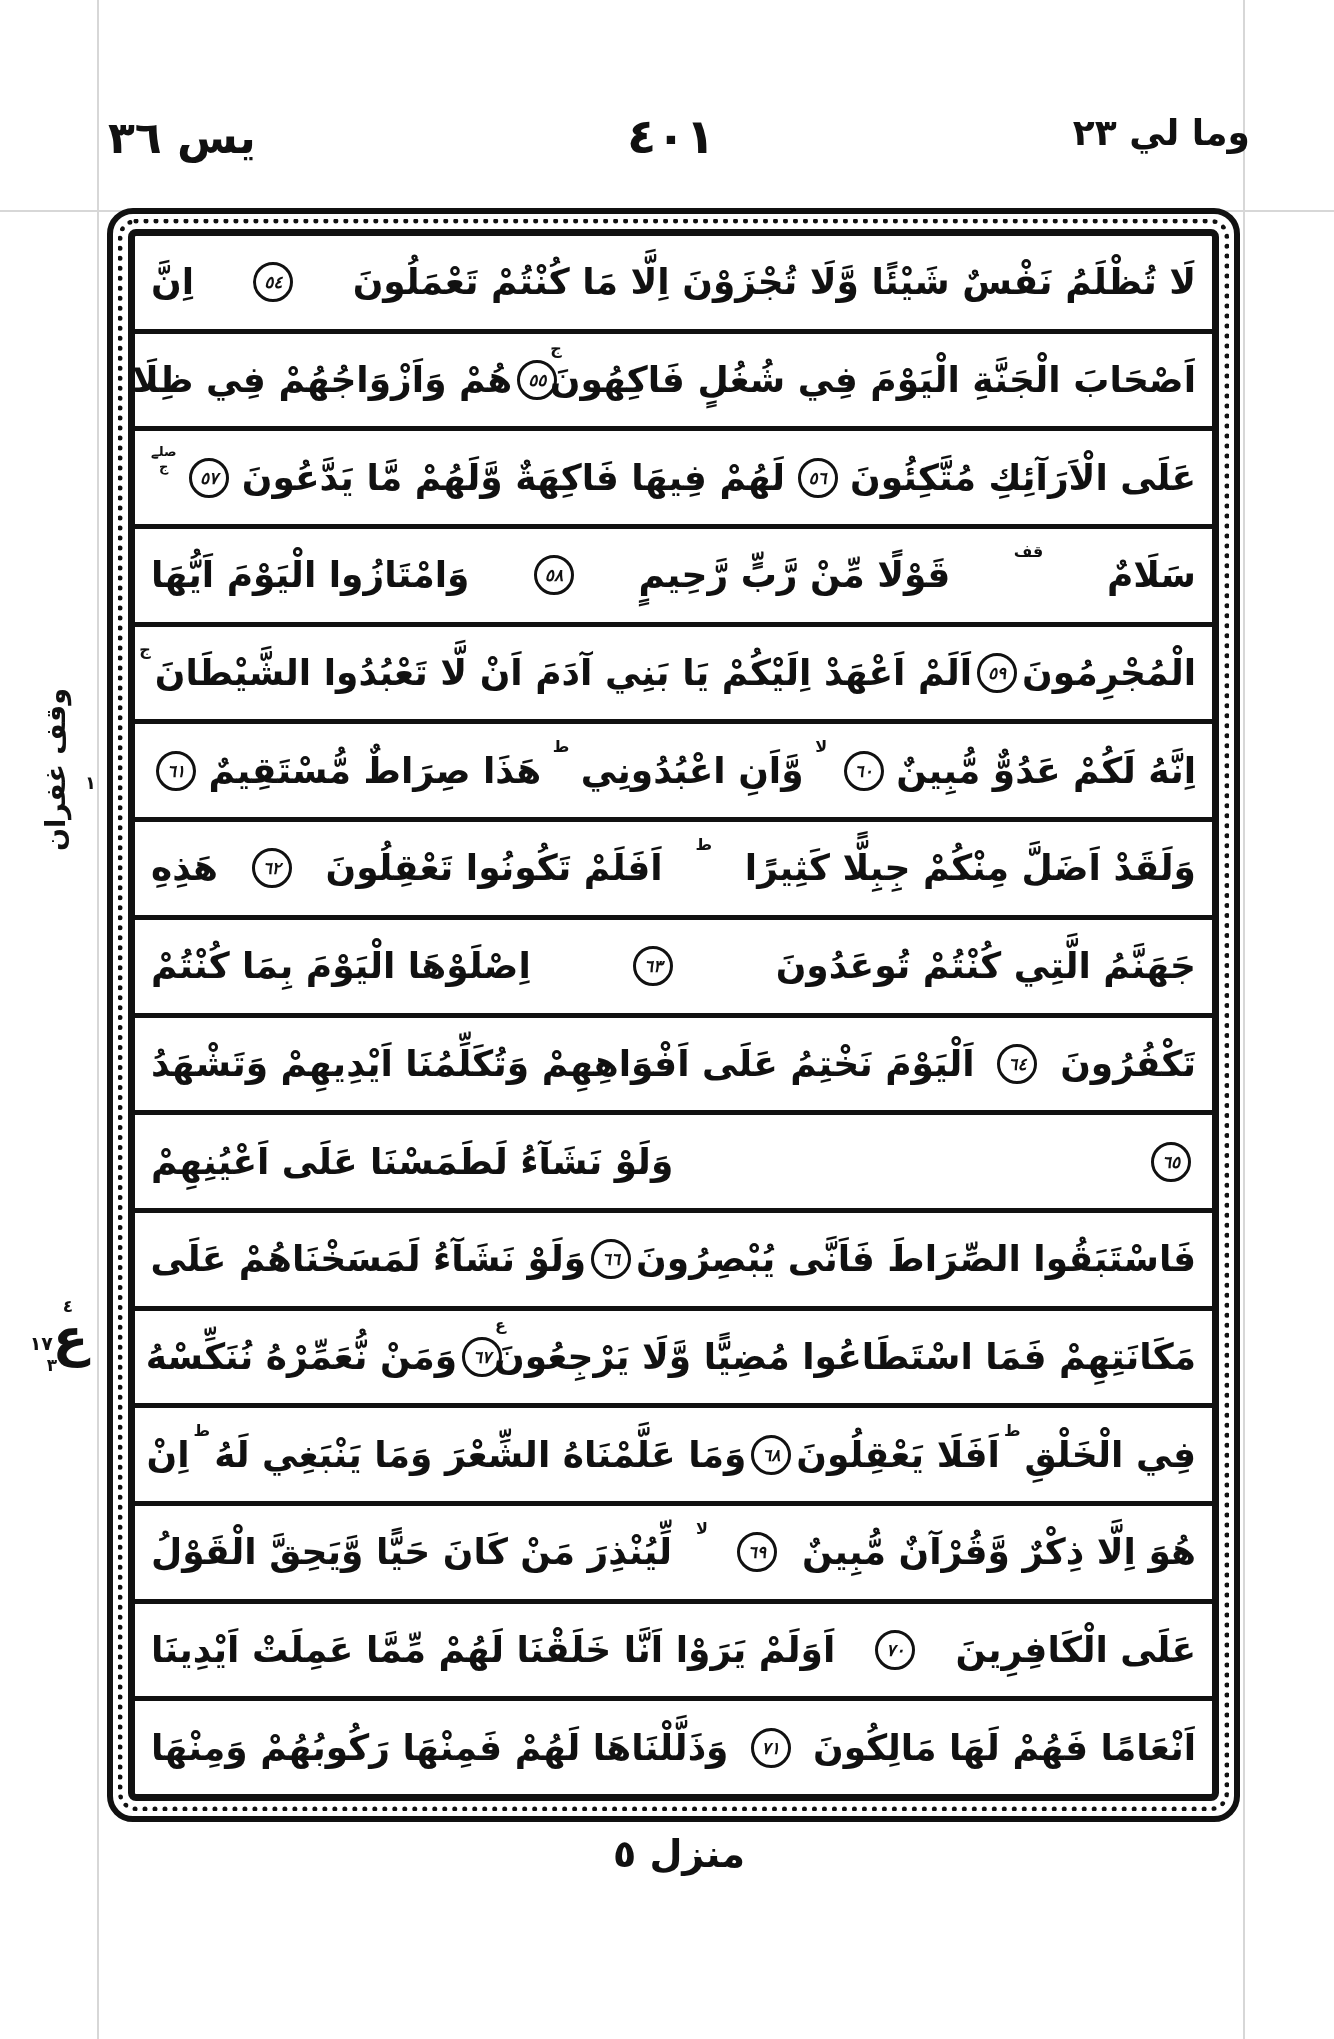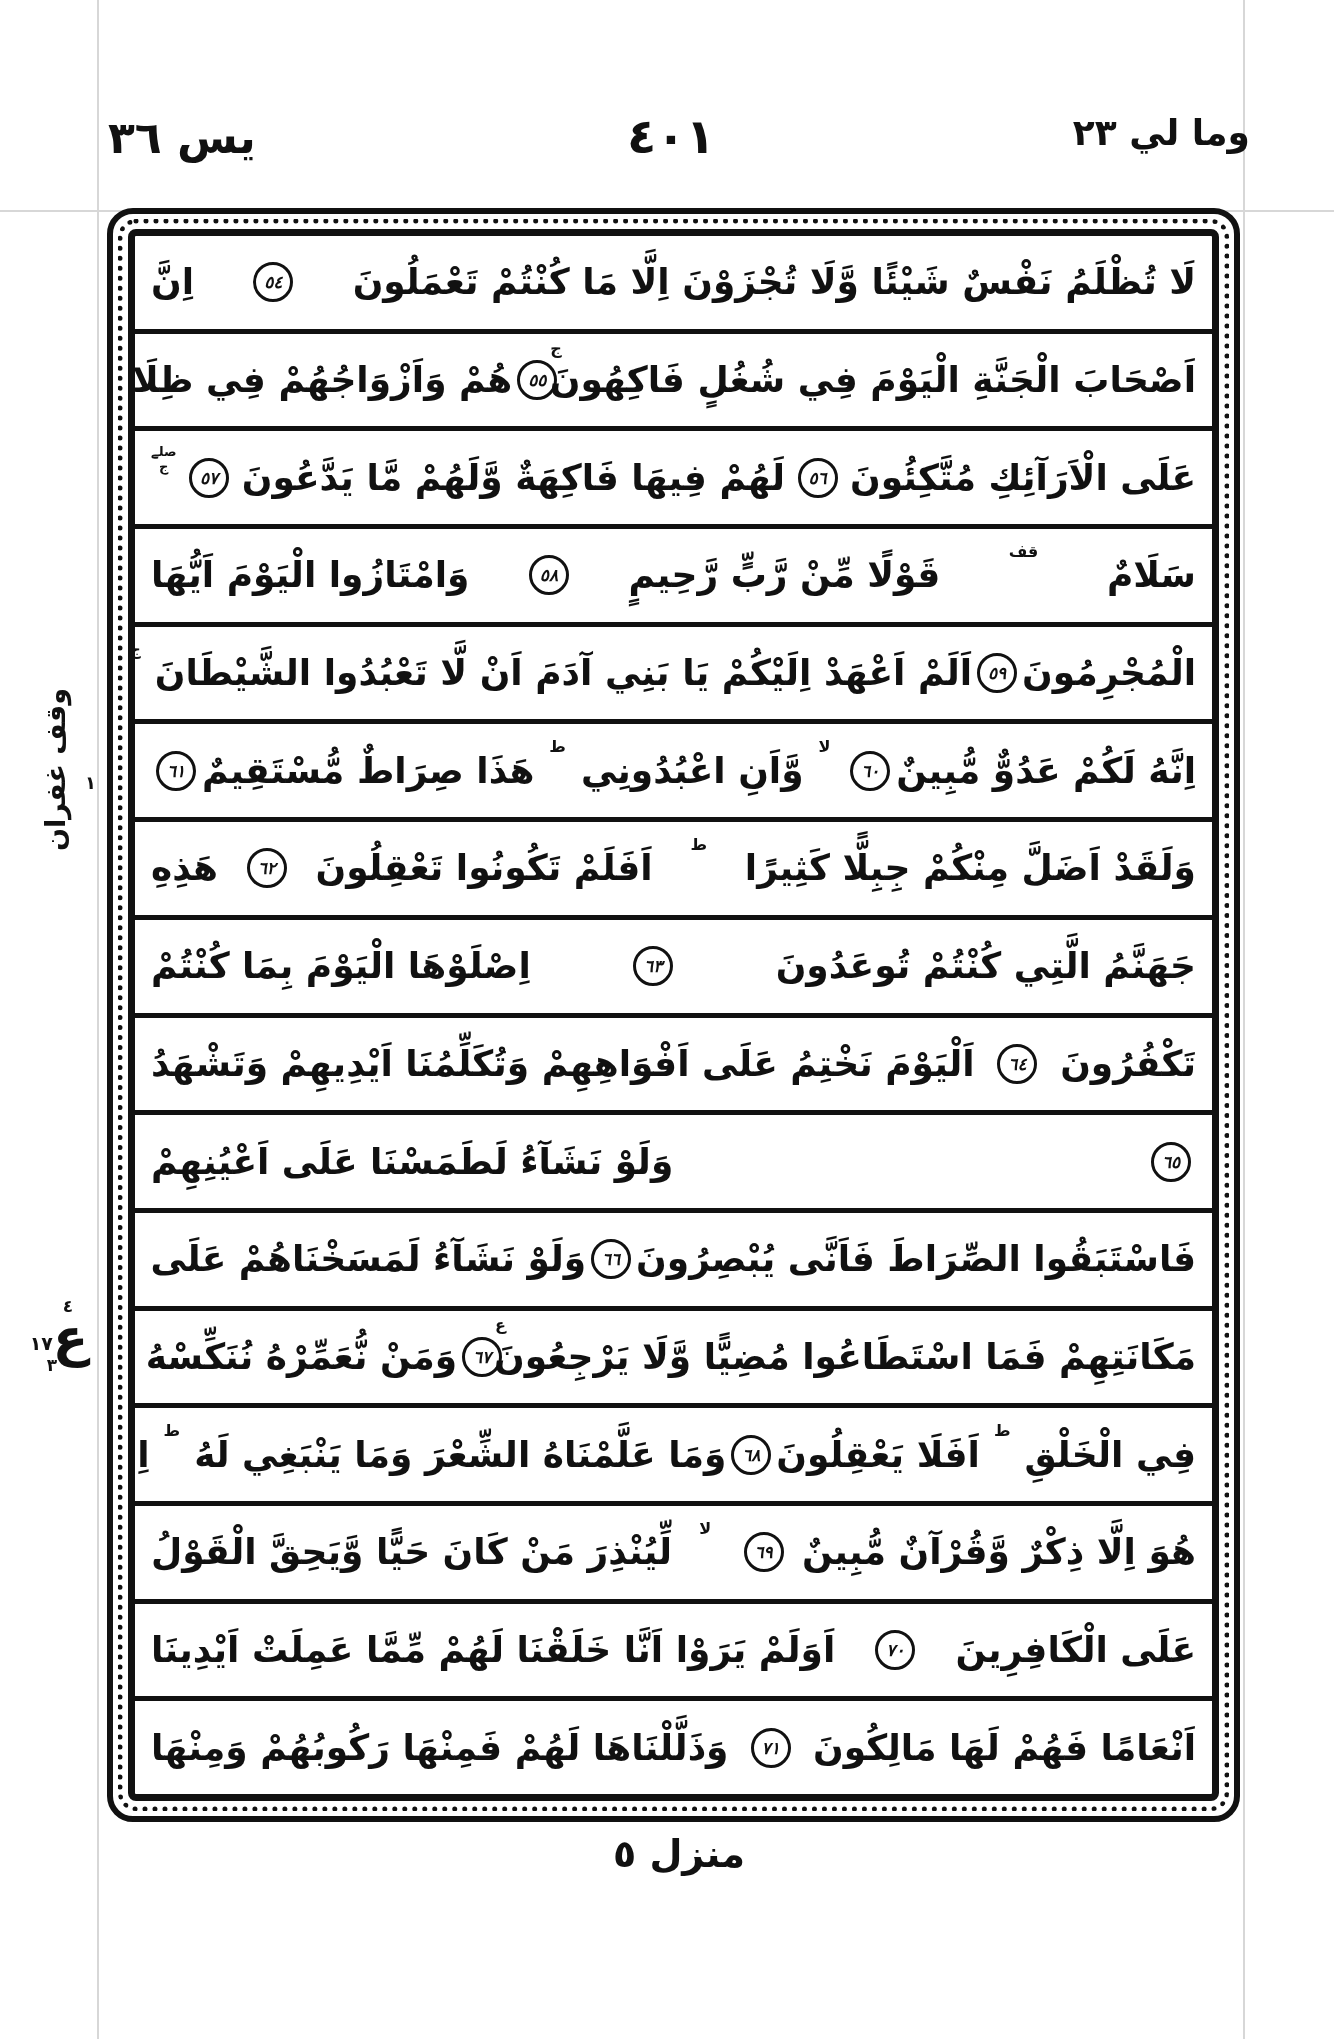--- a/index.html
+++ b/index.html
@@ -27,21 +27,21 @@
     display:flex;flex-direction:column;overflow:hidden;}
 
   
   .row{flex:1;display:flex;direction:rtl;justify-content:space-between;align-items:center;
     padding:0 16px;border-bottom:5px solid #111;overflow:hidden;}
   .row:last-child{border-bottom:none;}
   .seg{white-space:nowrap;font-size:36px;font-weight:bold;line-height:1;}
   .vnum{display:inline-flex;align-items:center;justify-content:center;flex:0 0 auto;
     min-width:40px;height:40px;box-sizing:border-box;border:3px solid #111;border-radius:50%;
     font-size:17px;font-weight:bold;margin:0 5px;font-style:italic;}
-  .mark{font-size:16px;font-weight:bold;position:relative;top:-24px;margin:0 14px;white-space:nowrap;flex:0 0 auto;}
+  .mark{font-size:16px;font-weight:bold;position:relative;top:-24px;margin:0 4px;white-space:nowrap;flex:0 0 auto;}
   .mark.above{top:-32px;margin:0 -12px;z-index:2;}
   .mark2{display:inline-flex;flex-direction:column;align-items:center;font-size:13px;font-weight:bold;
     position:relative;top:-18px;line-height:1.15;flex:0 0 auto;}
 
   
   .waqf{position:absolute;left:-14px;top:742px;width:146px;height:38px;transform:rotate(-90deg);
     text-align:center;font-size:27px;font-weight:bold;direction:rtl;white-space:nowrap;}
   .waqfref{position:absolute;left:85px;top:772px;font-size:18px;font-weight:bold;}
   .ruku{position:absolute;left:26px;top:1298px;width:66px;display:flex;flex-direction:column;
     align-items:center;direction:rtl;font-weight:bold;line-height:1;}

